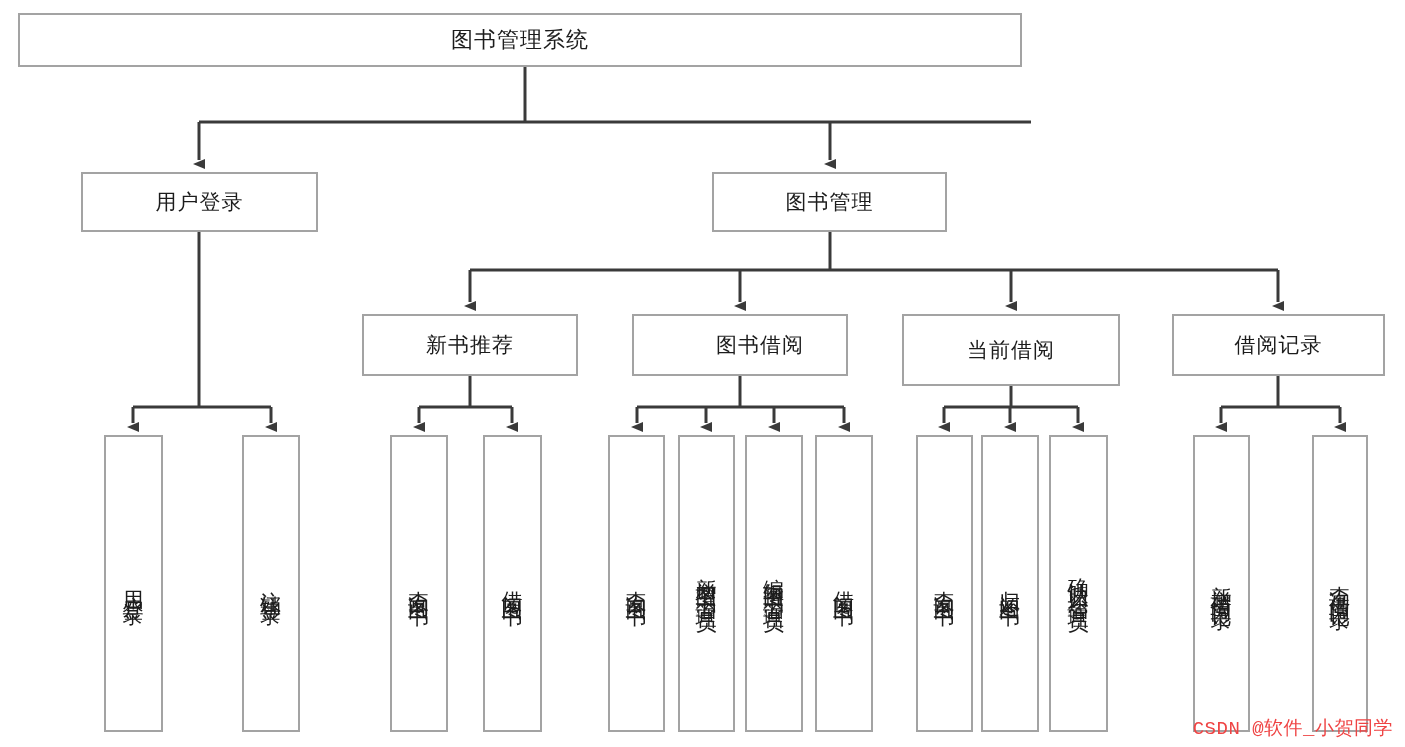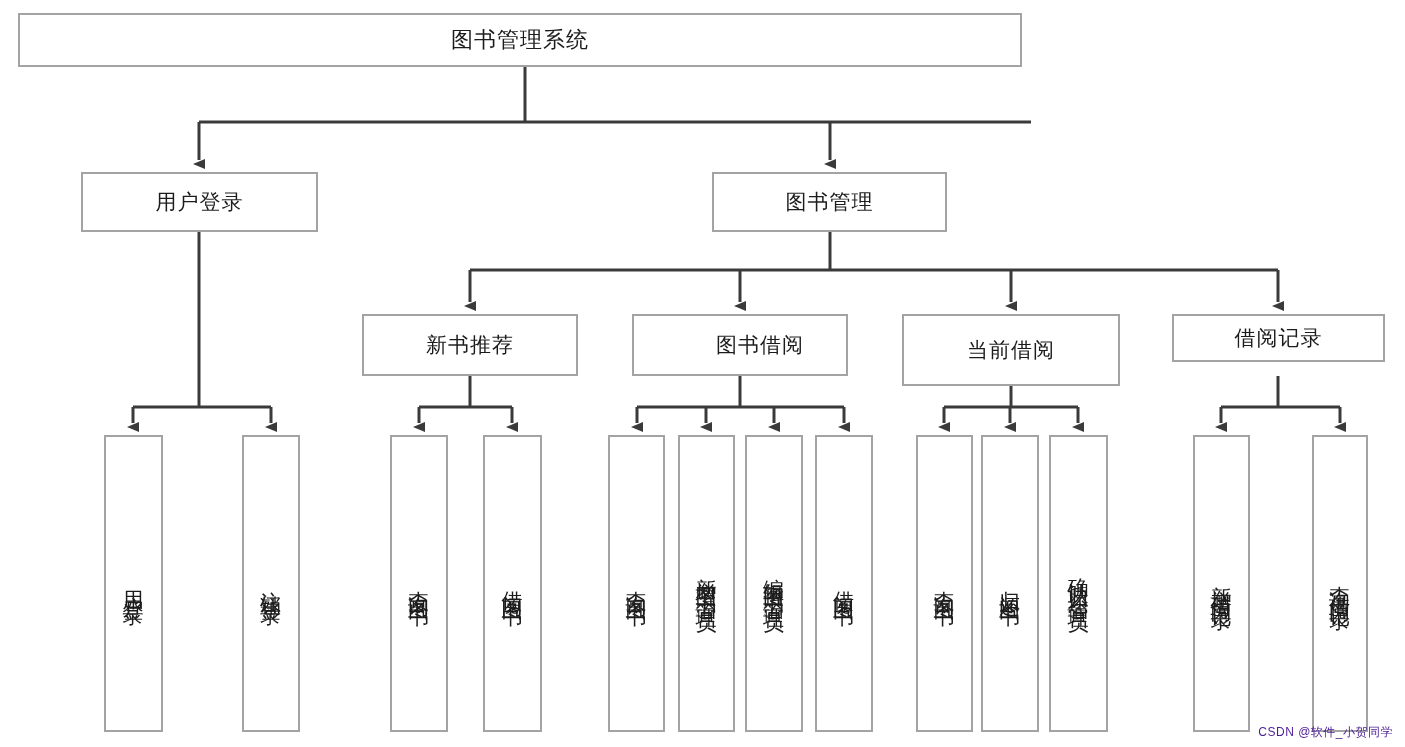--- a/index.html
+++ b/index.html
@@ -46,25 +46,26 @@
     font-size: 21px;
     letter-spacing: 5px;
     line-height: 1.1;
     white-space: nowrap;
   }
   .node.root .node-label { font-size: 22px; }
   .watermark {
     position: absolute;
     right: 12px;
     bottom: 6px;
-    font-size: 12px;
-    color: #4c1d95;
+    font-size: 19px;
+    color: #ef4444;
     letter-spacing: 0.5px;
     z-index: 3;
     white-space: nowrap;
+    font-family: Liberation Mono, monospace;
   }
 </style>
 </head>
 <body>
 
 <div id="canvas">
 
   <svg id="connectors" viewBox="0 0 1405 747" xmlns="http://www.w3.org/2000/svg">
     <defs>
       <marker id="arrow" markerWidth="10" markerHeight="12" refX="1" refY="6" orient="auto" markerUnits="userSpaceOnUse">
@@ -128,21 +129,21 @@
 
   <div class="node" style="left:362px; top:314px; width:216px; height:62px;">
     <span class="node-label">新书推荐</span>
   </div>
   <div class="node" style="left:632px; top:314px; width:216px; height:62px;padding-left:40px;">
     <span class="node-label">图书借阅</span>
   </div>
   <div class="node" style="left:902px; top:314px; width:218px; height:72px;">
     <span class="node-label">当前借阅</span>
   </div>
-  <div class="node" style="left:1172px; top:314px; width:213px; height:48px;">
+  <div class="node" style="left:1172px; top:314px; width:213px; height:62px;">
     <span class="node-label">借阅记录</span>
   </div>
 
   <div class="node leaf" style="left:104px; top:435px; width:59px; height:297px;">
     <span class="node-label">用户登录</span>
   </div>
   <div class="node leaf" style="left:242px; top:435px; width:58px; height:297px;">
     <span class="node-label">注销登录</span>
   </div>
   <div class="node leaf" style="left:390px; top:435px; width:58px; height:297px;">

